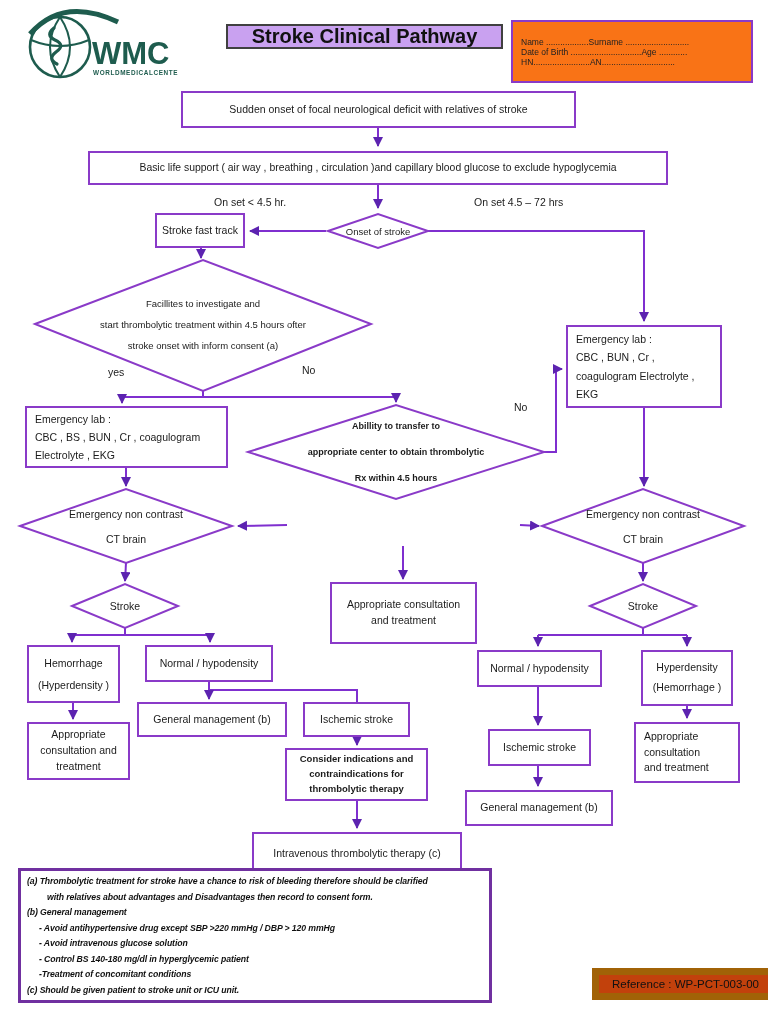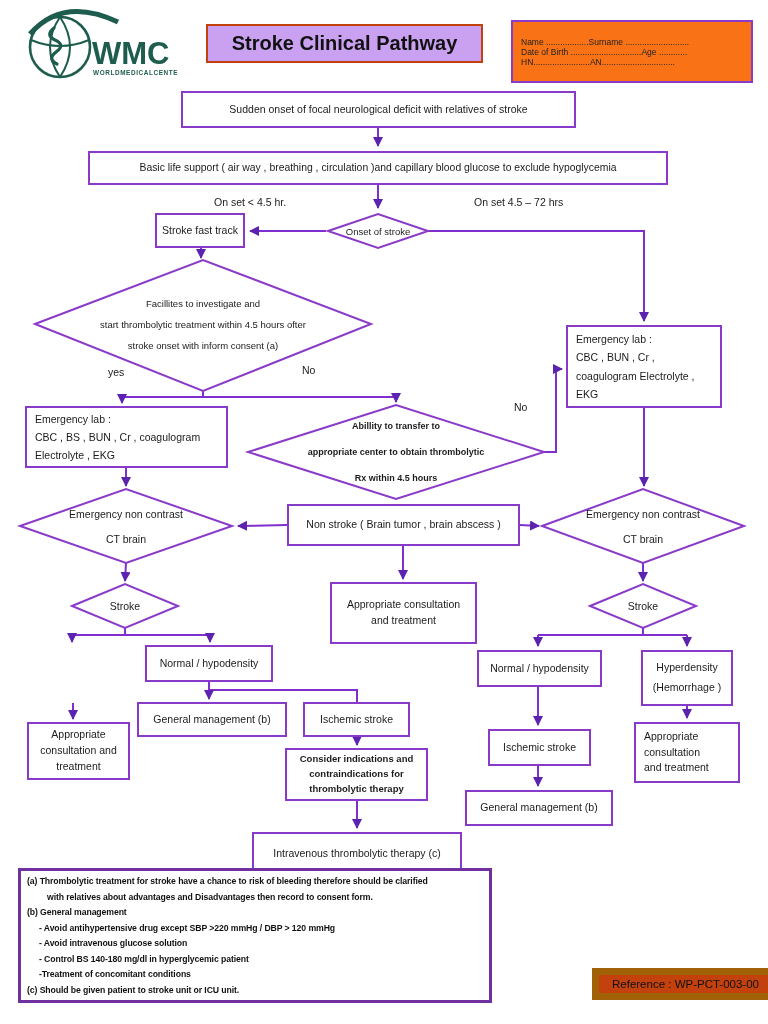--- a/index.html
+++ b/index.html
@@ -6,31 +6,31 @@
   .page{position:relative;width:768px;height:1024px;background:#fff;overflow:hidden;
         font-family:"Liberation Sans",sans-serif;color:#1b1b1b;}
   svg.wires{position:absolute;left:0;top:0;width:768px;height:1024px;z-index:1;}
   .node{position:absolute;box-sizing:border-box;background:#fff;border:2px solid #8a3ac8;
         display:flex;align-items:center;justify-content:center;text-align:center;
         font-size:10.5px;line-height:1.5;white-space:pre-line;z-index:2;}
   .node.left{justify-content:flex-start;text-align:left;padding:12px 8px;}
   .dlabel{position:absolute;display:flex;align-items:center;justify-content:center;
           text-align:center;font-size:9.5px;white-space:pre-line;z-index:3;pointer-events:none;}
   .flabel{position:absolute;font-size:10.5px;z-index:3;}
-  .title-box{position:absolute;left:206px;top:24px;width:277px;height:39px;box-sizing:border-box;
-             background:#c9a1f0;border:2px solid #c2410c;display:flex;align-items:center;justify-content:center;
+  .title-box{position:absolute;left:226px;top:24px;width:277px;height:25px;box-sizing:border-box;
+             background:#c9a1f0;border:2px solid #404040;display:flex;align-items:center;justify-content:center;
              font-size:20px;font-weight:bold;color:#111;z-index:2;}
   .patient-box{position:absolute;left:511px;top:20px;width:242px;height:63px;box-sizing:border-box;
                border:2px solid #8a3ac8;background:#f97316;padding:5px 8px;font-size:8.5px;color:#222;
                display:flex;flex-direction:column;justify-content:center;z-index:2;}
   .notes-box{position:absolute;left:18px;top:868px;width:474px;height:135px;box-sizing:border-box;
              border:3px solid #7030a0;background:#fff;padding:5px 6px;z-index:2;
              font-size:8.7px;font-weight:bold;letter-spacing:-0.1px;color:#111;
              display:flex;flex-direction:column;justify-content:space-between;}
-  .notes-box .nl{white-space:nowrap;}
+  .notes-box .nl{white-space:nowrap;font-style:italic;}
   .ind-a{padding-left:20px;}
   .ind-b{padding-left:12px;}
   .ref-box{position:absolute;left:592px;top:968px;width:187px;height:32px;box-sizing:border-box;
            border:7px solid #a16207;background:#c2410c;display:flex;align-items:center;justify-content:center;
            font-size:11.5px;color:#111;z-index:2;}
   .logo{position:absolute;left:18px;top:6px;width:160px;height:76px;z-index:2;}
   
   #sudden{left:181px;top:91px;width:395px;height:37px;}
   #basic{left:88px;top:151px;width:580px;height:34px;font-size:10.4px;}
   #fasttrack{left:155px;top:213px;width:90px;height:35px;}
@@ -153,23 +153,24 @@
   <div class="node" id="sudden">Sudden onset of focal neurological deficit with relatives of stroke</div>
   <div class="node" id="basic">Basic life support ( air way , breathing , circulation )and capillary blood glucose to exclude hypoglycemia</div>
   <div class="node" id="fasttrack">Stroke fast track</div>
   <div class="node left" id="elabR">Emergency lab :
 CBC , BUN , Cr ,
 coagulogram Electrolyte ,
 EKG</div>
   <div class="node left" id="elabL">Emergency lab :
 CBC , BS , BUN , Cr , coagulogram
 Electrolyte , EKG</div>
-  <div class="node" id="nonstroke">Non stroke ( Brain tumor , brain abscess )</div>
   <div class="node" id="appC">Appropriate consultation
 and treatment</div>
+  <div class="node" id="hemL">Hemorrhage
+(Hyperdensity )</div>
   <div class="node" id="nhL">Normal / hypodensity</div>
   <div class="node" id="appL">Appropriate
 consultation and
 treatment</div>
   <div class="node" id="gmL">General management (b)</div>
   <div class="node" id="ischL">Ischemic stroke</div>
   <div class="node" id="ivt">Intravenous thrombolytic therapy (c)</div>
   <div class="node" id="consider">Consider indications and
 contraindications for
 thrombolytic therapy</div>

